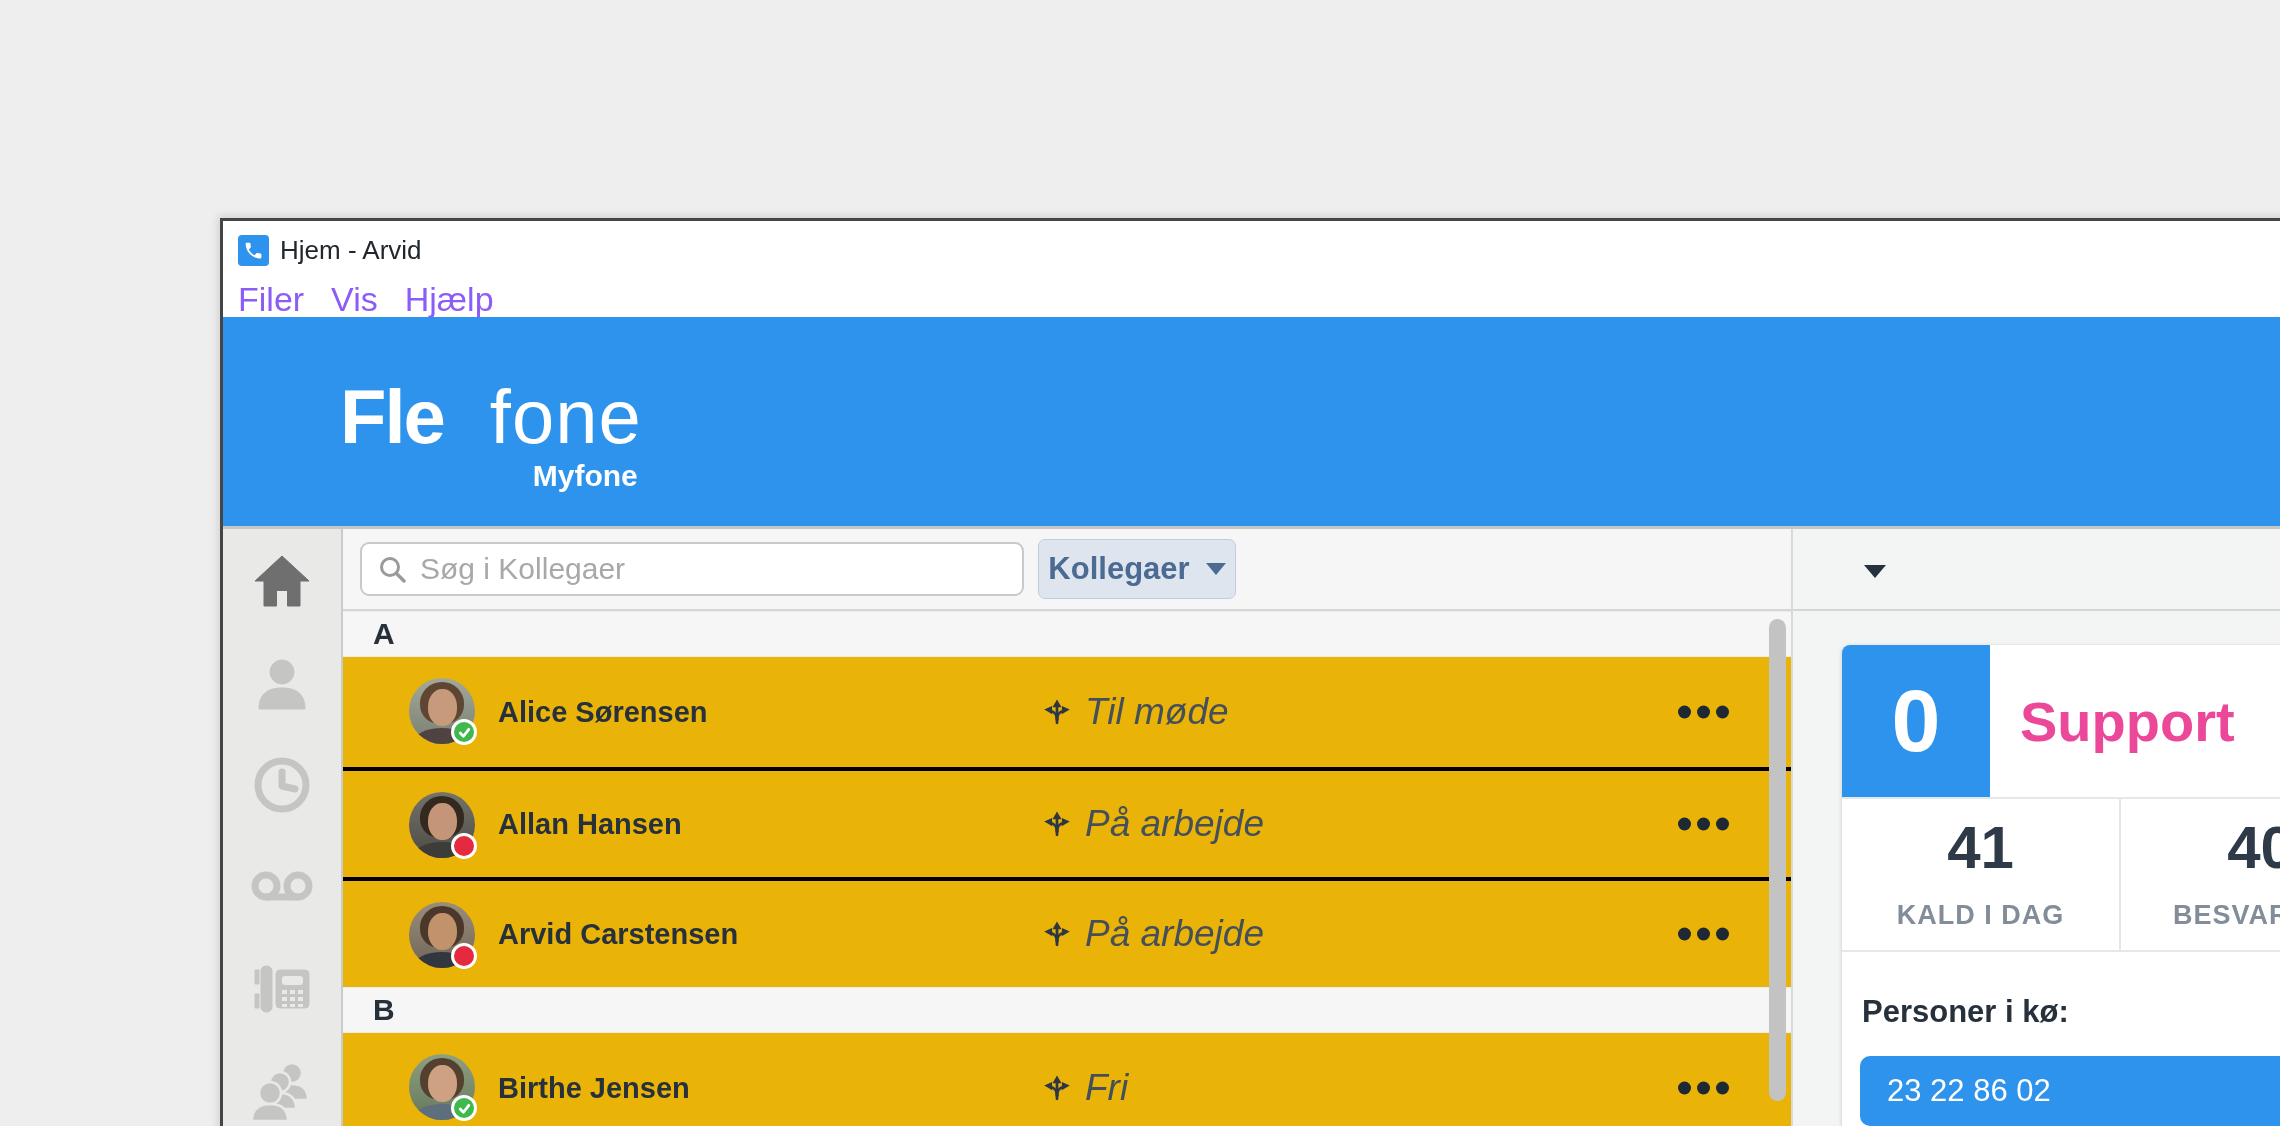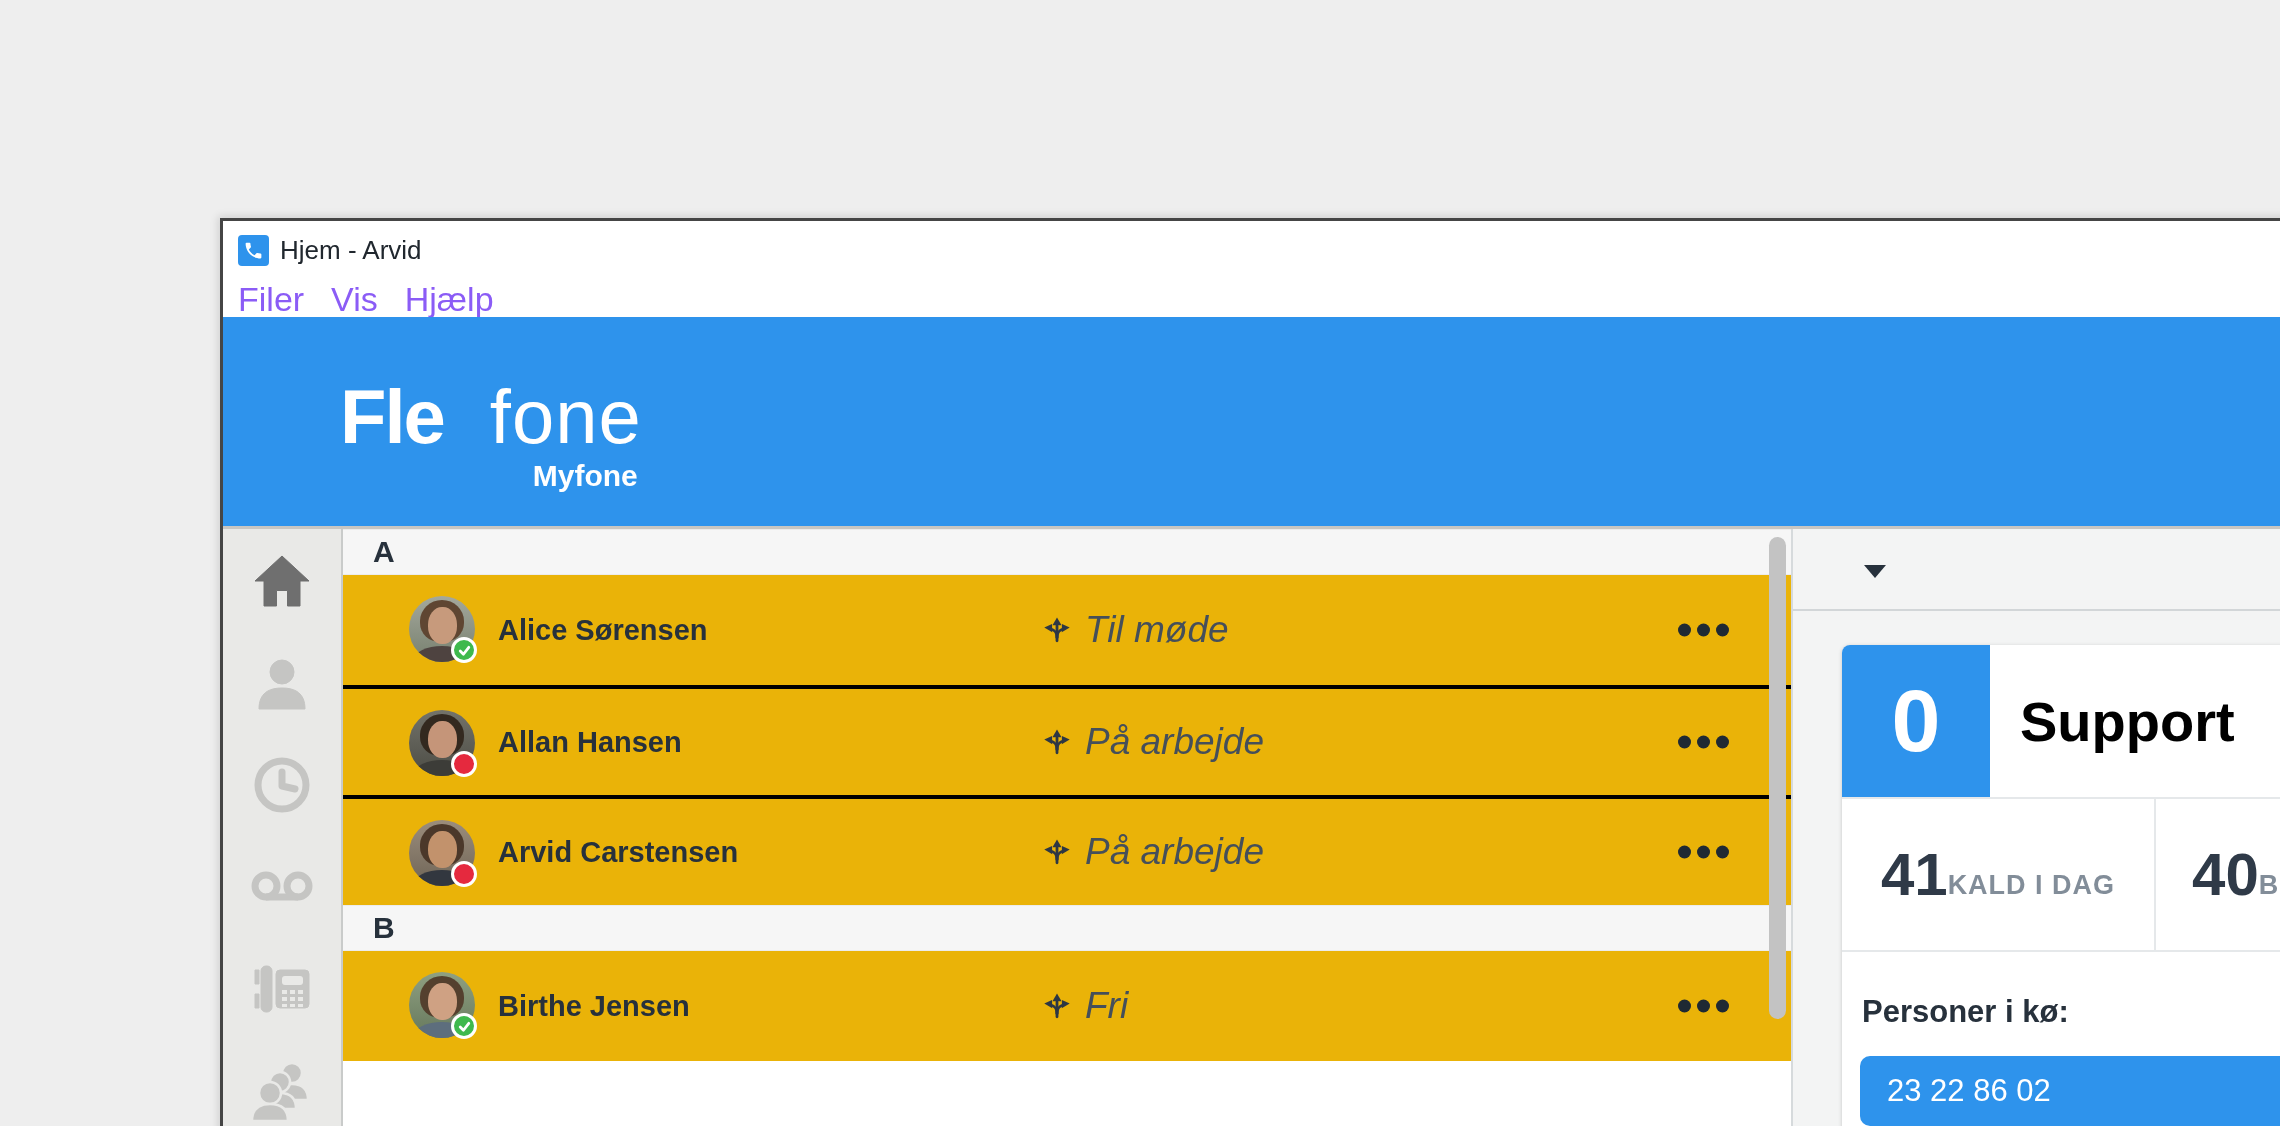--- a/index.html
+++ b/index.html
@@ -78,23 +78,23 @@
 
   
   .right-pane { flex:1; background:#f3f4f4; min-width:0; display:flex; flex-direction:column; }
   .queues-header { height:82px; flex:none; border-bottom:2px solid #d2d6d8; display:flex; align-items:center; padding-left:53px; cursor:pointer; }
   .queues-header .lbl { font-size:31px; font-weight:700; color:#27313c; }
   .caret-dark { width:0; height:0; border-left:11px solid transparent; border-right:11px solid transparent; border-top:13px solid #27313c; margin-left:18px; margin-top:4px; }
 
   .queue-card { margin:34px 0 0 49px; width:calc(100% - 20px); min-height:480px; background:#fff; border-radius:8px 0 0 0; box-shadow:0 1px 4px rgba(0,0,0,.18); }
   .qc-head { height:152px; display:flex; }
   .qc-count { width:148px; height:152px; flex:none; background:#2e93ec; border-radius:8px 0 0 0; display:flex; align-items:center; justify-content:center; font-size:88px; font-weight:600; color:#fff; }
-  .qc-name { font-size:56px; font-weight:700; color:#000000; display:flex; align-items:center; margin-left:30px; }
+  .qc-name { font-size:56px; font-weight:700; color:#ec4899; display:flex; align-items:center; margin-left:30px; }
   .qc-stats { height:155px; display:flex; border-top:2px solid #e5e8ea; border-bottom:2px solid #e5e8ea; }
-  .qc-cell { width:314px; flex:none; display:flex; flex-direction:row; align-items:center; justify-content:center; }
+  .qc-cell { width:279px; flex:none; display:flex; flex-direction:column; align-items:center; justify-content:center; }
   .qc-cell.first { border-right:2px solid #e5e8ea; }
   .qc-cell .val { font-size:60px; font-weight:700; color:#2f3a48; line-height:60px; }
   .qc-cell .cap { font-size:27px; font-weight:700; color:#828d99; letter-spacing:1px; margin-top:22px; }
   .qc-members { padding:42px 0 30px 20px; }
   .qc-members .lbl { font-size:31px; font-weight:700; color:#27313c; }
   .member-pill { margin-top:26px; margin-left:-2px; width:calc(100% + 40px); height:70px; background:#2e93ec; border-radius:10px; display:flex; align-items:center; cursor:pointer; }
   .member-pill .num { color:#fff; font-size:31px; padding-left:27px; }
 </style>
 </head>
 <body>
@@ -181,20 +181,33 @@
               <circle cx="30" cy="22" r="10"></circle>
               <path d="M14 49 C14 37 21 33 30 33 C39 33 46 37 46 49 Z"></path>
               <circle cx="20" cy="33" r="11"></circle>
               <path d="M2 61 C2 48 10 44 20 44 C30 44 38 48 38 61 Z"></path>
             </g>
           </svg>
       </div>
     </div>
 
     <div class="list-pane">
+      <div class="search-band">
+        <div class="search-box">
+          <svg width="27" height="27" viewBox="0 0 27 27">
+              <circle cx="11" cy="11" r="8.5" fill="none" stroke="#9a9a9a" stroke-width="3"></circle>
+              <line x1="17.5" y1="17.5" x2="25" y2="25" stroke="#9a9a9a" stroke-width="3.4" stroke-linecap="round"></line>
+            </svg>
+          <input class="search-input" type="text" placeholder="Søg i Kollegaer" style="">
+        </div>
+        <div class="filter-btn">
+          <span class="lbl">Kollegaer</span>
+          <span class="caret"></span>
+        </div>
+      </div>
       <div class="list-viewport">
 
   <div>
     <div class="section-head">A</div>
     <div>
   <div class="contact-row">
     <div class="avatar" style="--bg: #a4a89c; --bg2: #77806f; --hair: #5f4632; --skin: #c79a7c; --shirt: #4e4340;">
       <div class="ph">
                     <div class="hair"></div>
                     <div class="face"></div>

